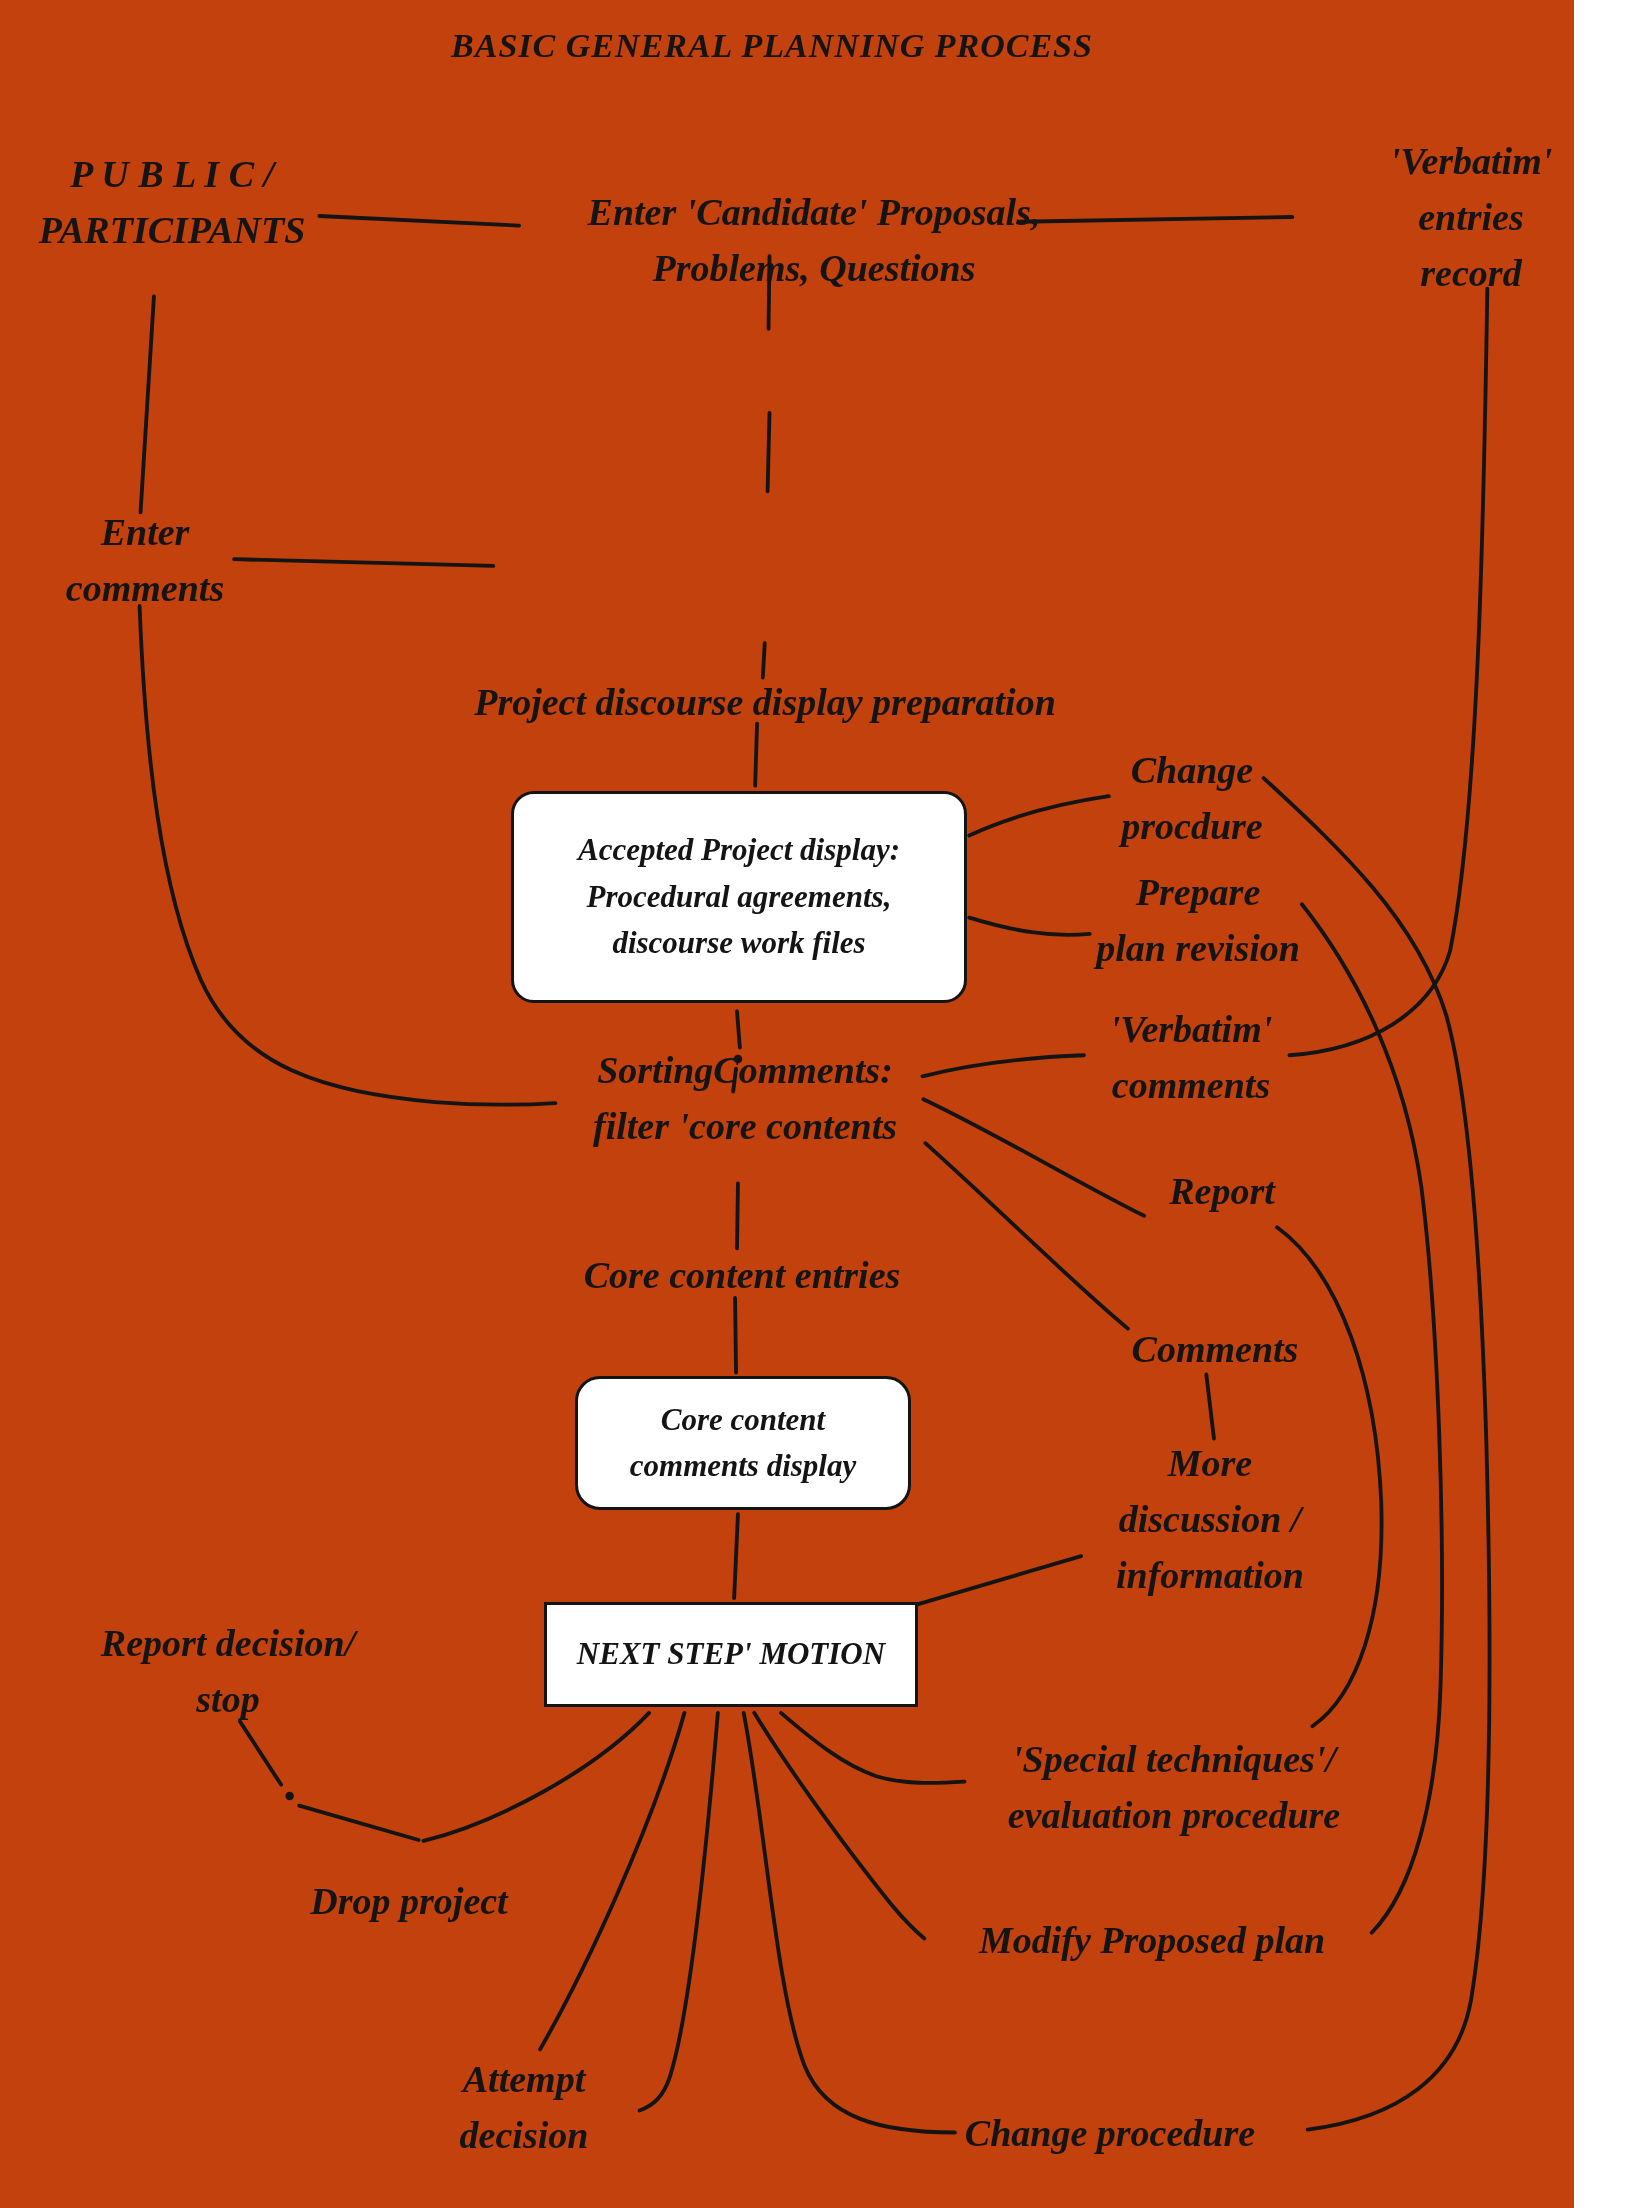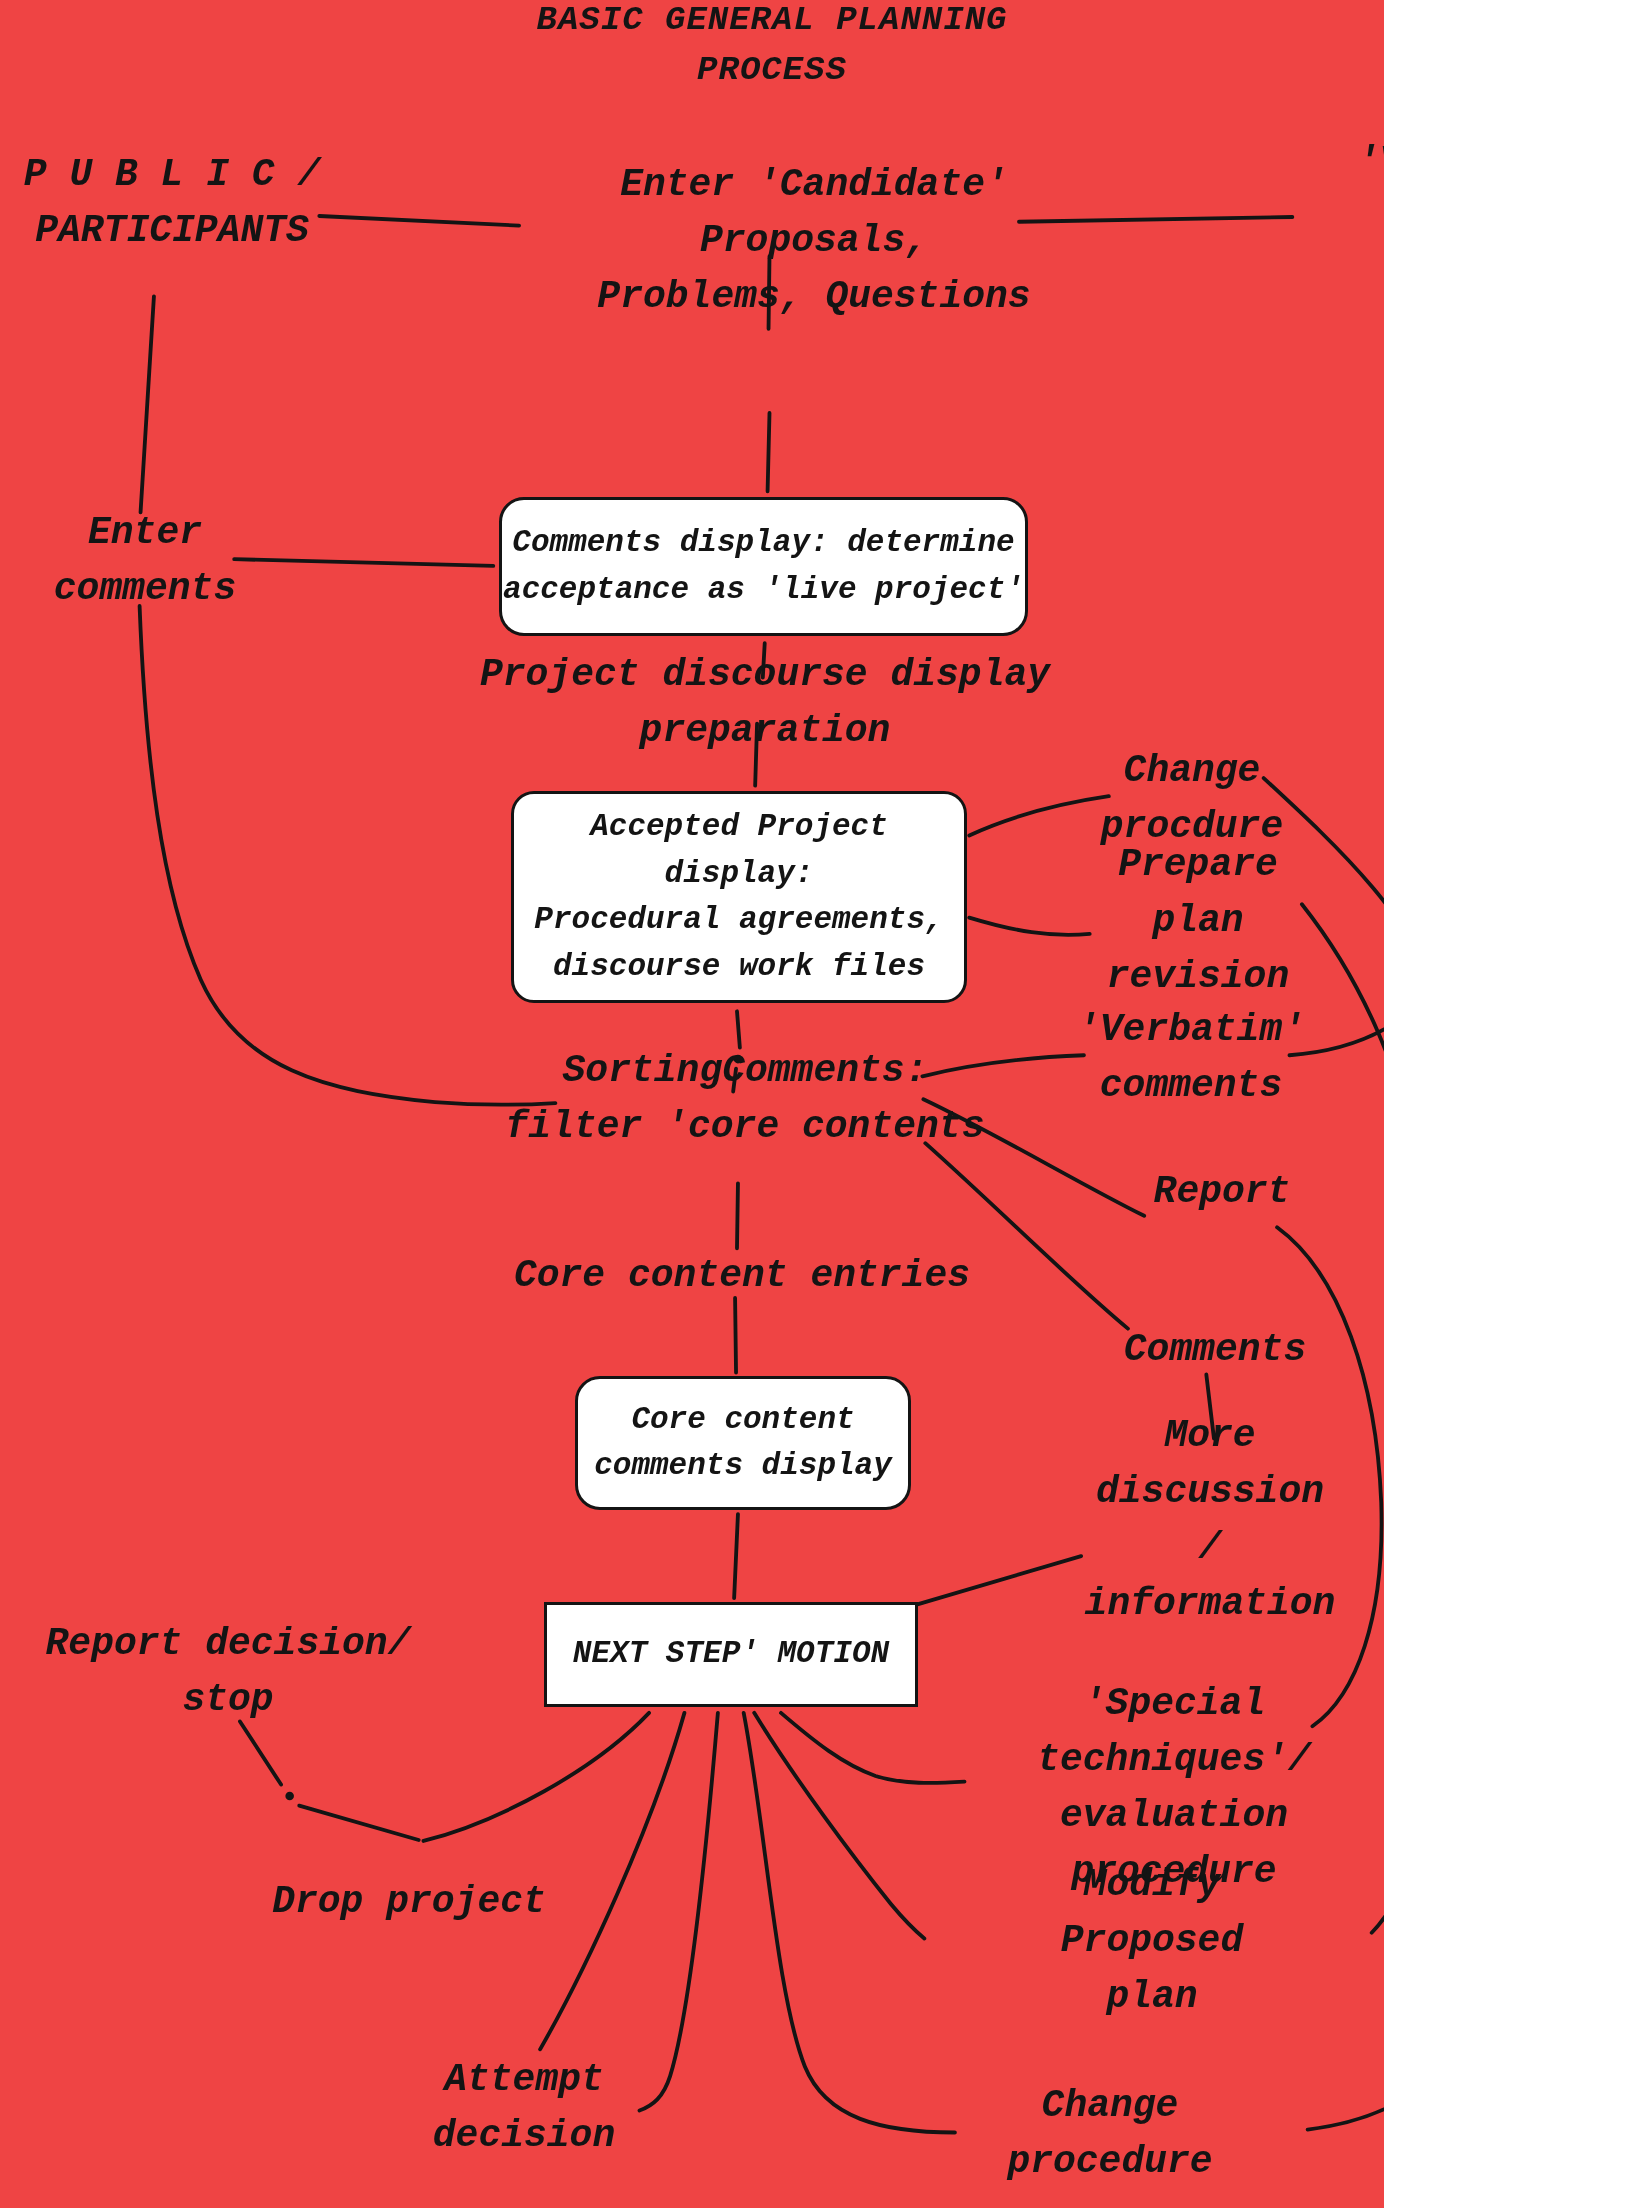--- a/index.html
+++ b/index.html
@@ -1,20 +1,20 @@
 <!DOCTYPE html>
 <html><head>
 <meta charset="utf-8">
 <style>
   html,body{margin:0;padding:0;background:#ffffff;}
   .stage{
     position:relative;
-    width:1384px;height:2208px;
-    background:#ef4444;
-    font-family:Liberation Mono, monospace;
+    width:1574px;height:2208px;
+    background:#c2410c;
+    font-family:Liberation Serif, serif;
     color:#141414;
     overflow:hidden;
   }
   .lines{position:absolute;left:0;top:0;}
   .lbl{
     position:absolute;
     transform:translate(-50%,-50%);
     text-align:center;
     font-style:italic;
     font-weight:bold;
@@ -110,24 +110,20 @@
 stop</div>
   <div class="lbl" style="left:1174px;top:1788px;">'Special techniques'/
 evaluation procedure</div>
   <div class="lbl" style="left:409px;top:1902px;">Drop project</div>
   <div class="lbl" style="left:1152px;top:1941px;">Modify Proposed plan</div>
   <div class="lbl" style="left:524px;top:2108px;">Attempt
 decision</div>
   <div class="lbl" style="left:1110px;top:2134px;">Change procedure</div>
 
 
-  <div class="box" style="left:499px;top:497px;width:529px;height:139px;border-radius:25px;">
-    <div class="box-label f32">Comments display: determine
-acceptance as 'live project'</div>
-  </div>
 
   <div class="box" style="left:511px;top:791px;width:456px;height:212px;border-radius:23px;">
     <div class="box-label f32">Accepted Project display:
 Procedural agreements,
 discourse work files</div>
   </div>
 
   <div class="box" style="left:575px;top:1376px;width:336px;height:134px;border-radius:25px;">
     <div class="box-label f32">Core content
 comments display</div>

